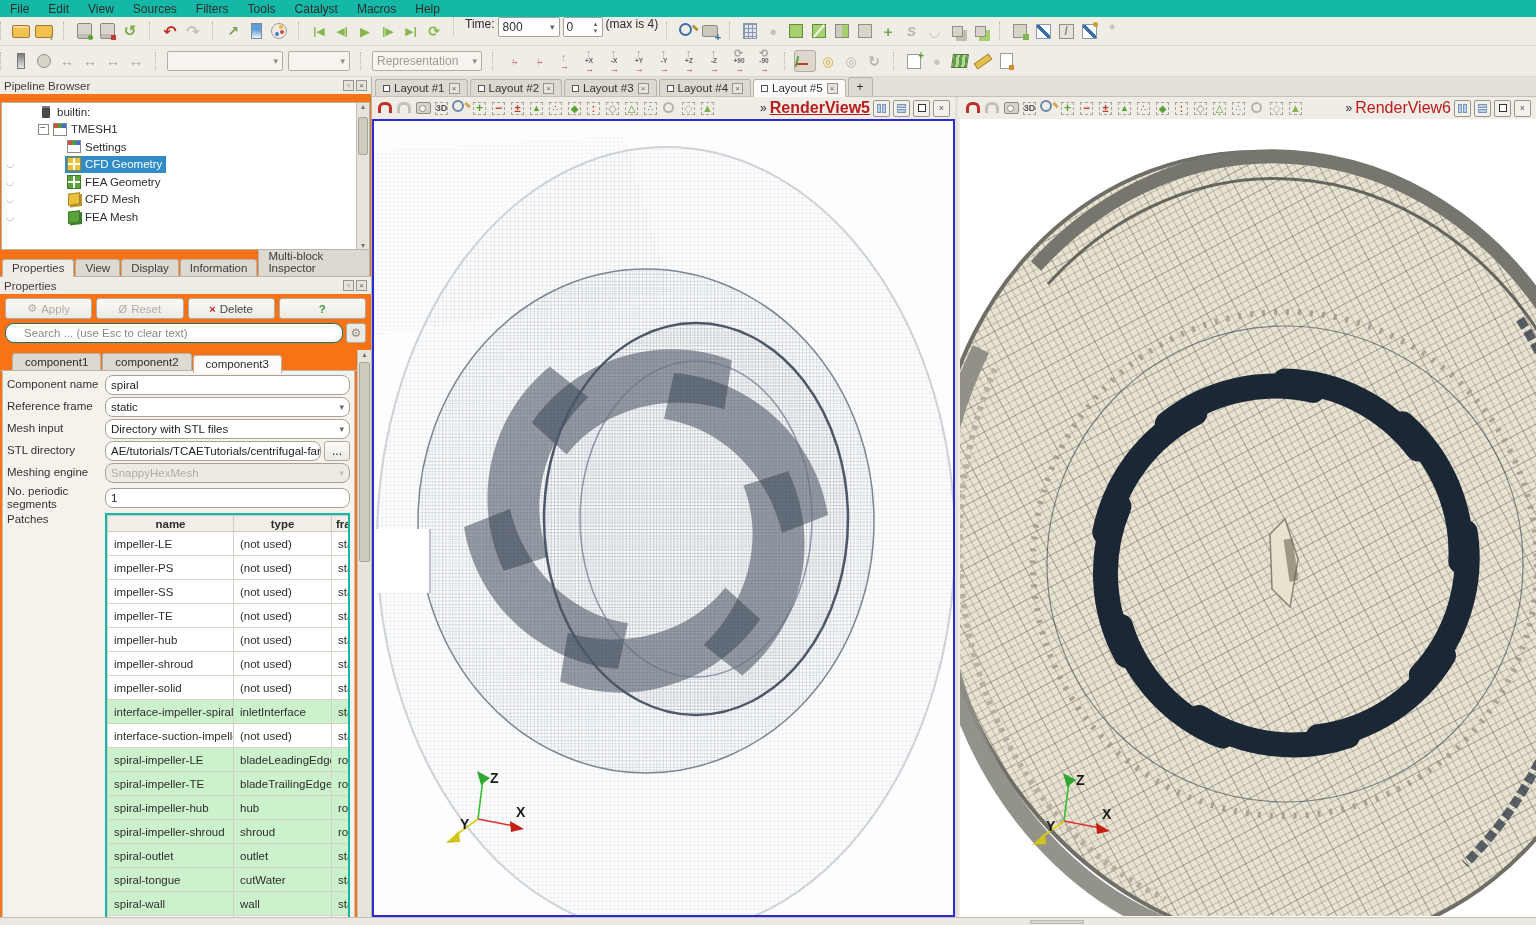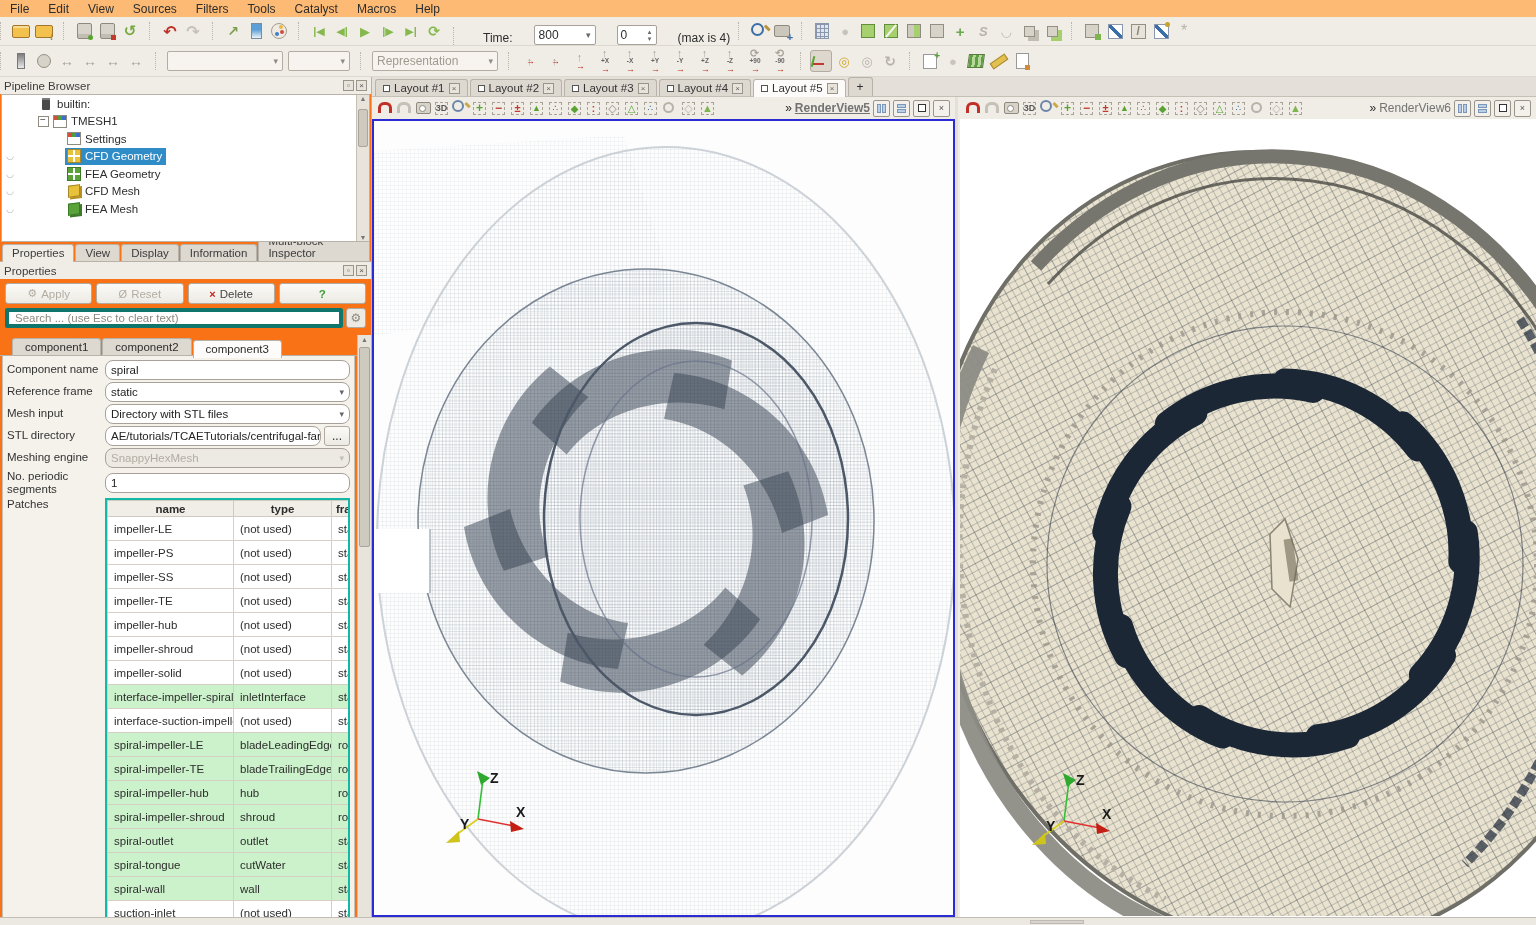--- a/index.html
+++ b/index.html
@@ -1,20 +1,20 @@
 <!DOCTYPE html>
 <html><head>
 <meta charset="utf-8">
 <style>
 *{box-sizing:border-box;margin:0;padding:0}
 body{font-family:"Liberation Sans","DejaVu Sans",sans-serif;font-size:12px;color:#2d2d2d;background:#cfcbc4}
 .app{position:relative;width:1536px;height:925px;background:#f0ece6;overflow:hidden}
 
 
-.menubar{position:absolute;top:0;left:0;right:0;height:17px;display:flex;align-items:center;gap:19px;padding:0 10px;background:#fdba74}
+.menubar{position:absolute;top:0;left:0;right:0;height:17px;display:flex;align-items:center;gap:19px;padding:0 10px;background:#14b8a6}
 .menubar span{cursor:default}
 
 
 .tb{position:absolute;left:0;right:0;display:flex;align-items:center;background:#f0ece6;border-bottom:1px solid #ddd8d0}
 .tb1{top:17px;height:29px}
 .tb2{top:46px;height:31px}
 .tgrp{display:flex;align-items:center;gap:1px;padding:0 4px;height:100%}
 .tgrp::before{content:"";width:4px;height:18px;border-left:1px dotted #bab4aa;margin-right:4px}
 .icon{width:22px;height:22px;position:relative;display:flex;align-items:center;justify-content:center;border-radius:3px;flex:none}
 .icon::before,.icon::after{display:block}
@@ -89,33 +89,33 @@
 [data-icon="reset-center"]::before{content:"↻";color:#b8b3a9;font-weight:bold;font-size:14px}
 [data-icon="capture-screenshot"]::before{content:"";width:12px;height:13px;background:#fff;border:1px solid #999}
 [data-icon="capture-screenshot"]::after{content:"+";position:absolute;right:1px;top:0;color:#5aa332;font-weight:bold;font-size:10px}
 [data-icon="preview-palette"]::before{content:"●";font-size:13px;color:#cac5bc}
 [data-icon="transfer-function"]::before{content:"";width:14px;height:12px;background:repeating-linear-gradient(90deg,#5f9e45 0 3px,#b6d89a 3px 6px);border:1px solid #5a7a40;transform:skewX(-8deg)}
 [data-icon="ruler"]::before{content:"";width:16px;height:5px;background:#e3c04b;border:1px solid #a5883a;transform:rotate(-35deg)}
 [data-icon="paste-state"]::before{content:"";width:11px;height:14px;background:#fff;border:1px solid #999}
 [data-icon="paste-state"]::after{content:"";position:absolute;right:3px;bottom:2px;width:5px;height:5px;background:#d08a3a}
 
 
-.timewrap{display:flex;align-items:flex-end;gap:21px;padding:0 4px}
+.timewrap{display:flex;align-items:flex-start;gap:3px;padding:0 4px}
 .timewrap .tlbl{color:#2d2d2d}
 .timebox{width:62px;height:20px;background:#fff;border:1px solid #a8a199;border-radius:2px;display:flex;align-items:center;padding:0 4px}
 .timebox .arr{margin-left:auto;font-size:9px;color:#666}
 .spin{width:40px;height:20px;background:#fff;border:1px solid #a8a199;border-radius:2px;display:flex;align-items:center;padding:0 3px;position:relative}
 .spin::after{content:"▴▾";position:absolute;right:2px;font-size:7px;letter-spacing:-1px;color:#666;writing-mode:vertical-lr;text-orientation:upright;line-height:7px}
 
 
 .leftcol{position:absolute;top:77px;left:0;width:372px;bottom:8px;background:#f97316;border-right:1px solid #b8b2a8}
 .ptitle{height:17px;display:flex;align-items:center;padding:0 4px;font-size:11.5px;color:#3c3c3c;background:#f0ece6}
 .ptitle .btns{margin-left:auto;display:flex;gap:2px}
 .wbtn{width:11px;height:11px;border:1px solid #9a958b;background:#e8e4dc;font-size:8px;line-height:9px;text-align:center;color:#555}
-.tree{position:relative;height:148px;background:#fff;border:1px solid #b8b2a8;margin:0 1px;overflow:hidden}
+.tree{position:relative;height:148px;background:#fff;border:1px solid #b8b2a8;margin:8px 1px;overflow:hidden}
 .trow{display:flex;align-items:center;height:17.5px;font-size:11.5px}
 .trow .eye{width:16px;flex:none;text-align:center;color:#b5b0a6;font-size:9px}
 .trow .eye[data-eye="true"]::before{content:"◡"}
 .expander{width:11px;height:11px;flex:none;margin-right:2px;position:relative}
 .expander[data-expander="minus"]{border:1px solid #8f8a80;background:#fff}
 .expander[data-expander="minus"]::before{content:"−";position:absolute;left:1px;top:-3px;font-size:10px;color:#444}
 .trow[data-level="1"] .expander{margin-left:6px}
 .trow[data-level="2"] .expander{margin-left:20px}
 .trow[data-level="3"] .expander{margin-left:34px}
 .tsel{display:flex;align-items:center;height:100%;padding:0 4px 0 1px}
@@ -135,21 +135,21 @@
 .paneltabs{display:flex;align-items:flex-end;height:19px;margin-top:1px;padding-left:2px;border-bottom:1px solid #b8b2a8}
 .ptab{padding:2px 9px;font-size:11.5px;background:#ddd8d0;border:1px solid #b8b2a8;border-bottom:none;border-radius:3px 3px 0 0;margin-right:1px;color:#3c3c3c}
 .ptab[data-active="true"]{background:#f0ece6;font-weight:normal;position:relative;top:1px;padding-bottom:3px}
 
 .props{position:relative;height:calc(100% - 185px)}
 .btnrow{display:flex;gap:4px;padding:4px 5px}
 .pbtn{flex:1;height:21px;background:linear-gradient(#fbfaf7,#eceae3);border:1px solid #b0aaa0;border-radius:3px;display:flex;align-items:center;justify-content:center;gap:4px;font-size:11.5px;color:#444}
 .pbtn.disabled{color:#b2ada3}
 .pbtn .gi{font-size:11px}
 .searchrow{display:flex;gap:3px;padding:0 5px 3px}
-.searchrow input{flex:1;height:20px;border:4px solid #0f766e;border-radius:2px;padding:0 6px;font-size:11.5px;color:#444;background:#fff}
+.searchrow input{flex:1;height:20px;border:1px solid #0f766e;border-radius:9px;padding:0 18px;font-size:11.5px;color:#444;background:#fff}
 .searchrow input::placeholder{color:#8f8a80}
 .gearbtn{width:20px;height:20px;border:1px solid #b0aaa0;border-radius:3px;background:#eceae3;color:#8f8a80;font-size:12px;display:flex;align-items:center;justify-content:center}
 .propscroll{position:absolute;top:56px;left:0;right:14px;bottom:0;overflow:hidden}
 .pscrollbar{position:absolute;top:56px;right:0;width:14px;bottom:0;background:#e8e4dc;border-left:1px solid #c5c0b6}
 .pscrollbar .a{position:absolute;left:0;right:0;text-align:center;font-size:7px;color:#777}
 .pscrollbar .thumb{position:absolute;top:12px;left:1px;right:1px;height:200px;background:#cfcabf;border:1px solid #aaa49a;border-radius:2px}
 
 .ctabs{display:flex;align-items:flex-end;height:21px;padding-left:12px;border-bottom:1px solid #b8b2a8}
 .ctab{padding:2px 12px;font-size:11.5px;background:#ddd8d0;border:1px solid #b8b2a8;border-bottom:none;border-radius:3px 3px 0 0;margin-right:1px}
 .ctab[data-active="true"]{background:#fdfcfa;position:relative;top:3px;padding-bottom:3px}
@@ -199,21 +199,21 @@
 .vicon[data-icon="select-points-rect"]::after{content:"∴";color:#c23a2e;font-size:9px}
 .vicon[data-icon="select-cells-polygon"]::after{content:"◆";color:#5aa332;font-size:10px}
 .vicon[data-icon="select-points-polygon"]::after{content:":";color:#c23a2e;font-weight:bold}
 .vicon[data-icon="select-block"]::after{content:"◇";color:#8f8a80;font-size:11px}
 .vicon[data-icon="interactive-select-cells"]::after{content:"△";color:#5aa332;font-size:10px}
 .vicon[data-icon="interactive-select-points"]::after{content:"∴";color:#3a6ea8;font-size:9px}
 .vicon[data-icon="zoom-to-selection"]::before{content:"";width:7px;height:7px;border:2px solid #b8b3a9;border-radius:50%}
 .vicon[data-icon="select-custom-box"]::after{content:"◇";color:#b8b3a9;font-size:11px}
 .vicon[data-icon="grow-selection"]::after{content:"▲";color:#7fb54e;font-size:11px}
 .vlabelwrap{margin-left:auto;display:flex;align-items:center;gap:3px;padding-right:2px}
-.vname{font-size:12px;color:#737373}
+.vname{font-size:16px;color:#b91c1c}
 .v5 .vname{font-weight:bold;text-decoration:underline}
 .winbtn{width:17px;height:17px;border:1px solid #9a958b;background:#f4f1ec;display:flex;align-items:center;justify-content:center;border-radius:2px}
 .winbtn .h2{width:9px;height:9px;display:flex;gap:1px}
 .winbtn .h2 i{flex:1;background:#b9cfe8;border:1px solid #7a96b8}
 .winbtn .v2{width:9px;height:9px;display:flex;flex-direction:column;gap:1px}
 .winbtn .v2 i{flex:1;background:#b9cfe8;border:1px solid #7a96b8}
 .winbtn .mx{width:8px;height:8px;border:1px solid #333;background:#fff}
 .winbtn.close{font-size:9px;color:#555}
 .canvas{position:absolute;top:22px;left:0;right:0;bottom:0;background:#fff;overflow:hidden}
 .v5 .canvas{border:2px solid #2b2bd4}
@@ -324,21 +324,21 @@
       </div>
     <div class="tgrp">
       <span class="combo" style="width:116px">
           <span class="arr">▾</span>
         </span>
       <span class="combo" style="width:62px">
           <span class="arr">▾</span>
         </span>
     </div>
     <div class="tgrp">
-      <span class="combo" style="width:126px">
+      <span class="combo" style="width:110px">
           <span>Representation</span>
           <span class="arr">▾</span>
         </span>
     </div>
     <div class="tgrp">
 
     <span class="icon axbtn rotbtn" data-icon="reset-camera"></span>
         <span class="icon axbtn rotbtn" data-icon="zoom-to-data"></span>
         <span class="icon axbtn rotbtn" data-icon="zoom-to-box2"></span>
         <span class="icon axbtn rotbtn" data-icon="view-plus-x">+X</span>

